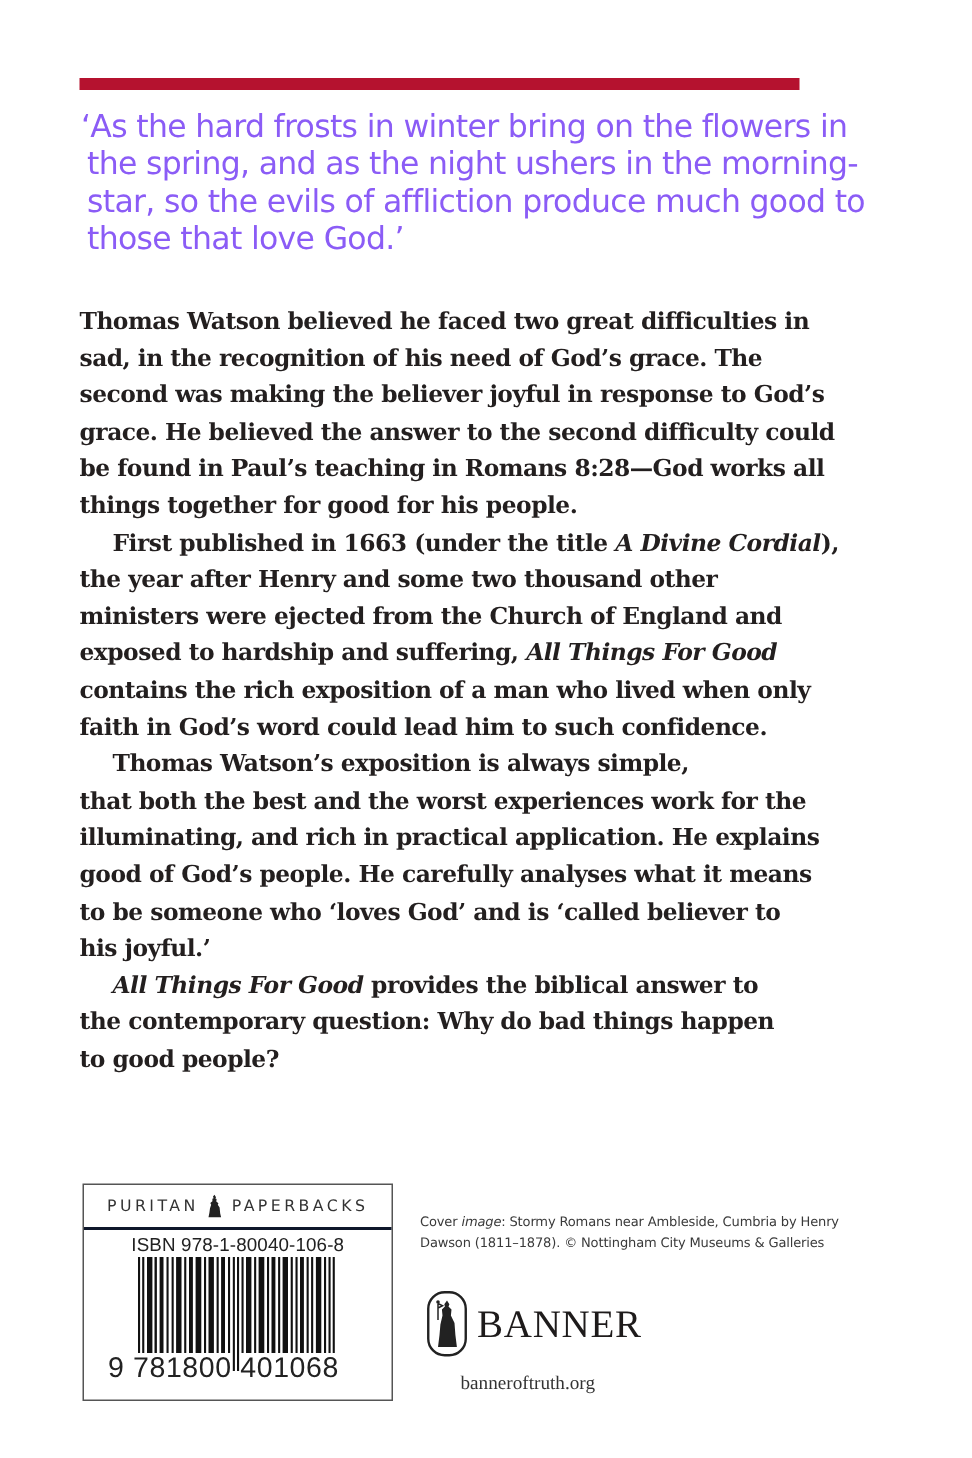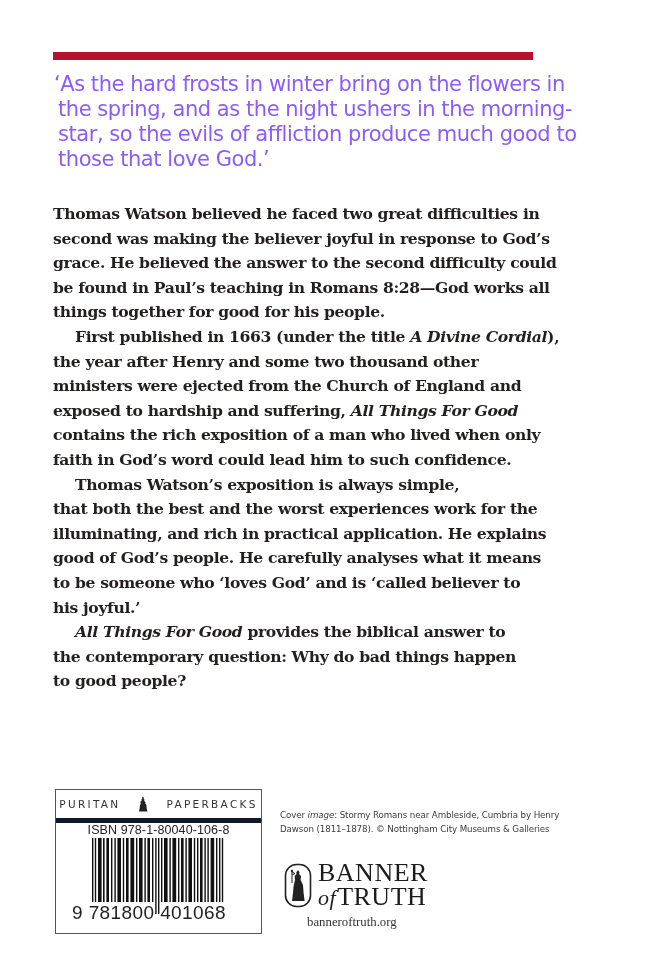--- a/index.html
+++ b/index.html
@@ -69,25 +69,25 @@
       left: 55px;
       top: 789px;
       width: 207px;
       height: 145px;
       border: 1px solid #555555;
       box-sizing: border-box;
       background: #fff;
     }
     .series-header {
       height: 28px;
-      border-bottom: 5px solid #0f172a;
+      border-bottom: 2px solid #0f172a;
       display: flex;
       align-items: center;
       justify-content: center;
-      gap: 18px;
+      gap: 6px;
       font-family: "DejaVu Sans", sans-serif;
       font-size: 10.5px;
       letter-spacing: 2.3px;
       color: #333;
     }
     .series-header .puritan-icon {
       width: 10px;
       height: 16px;
       display: inline-block;
     }
@@ -186,20 +186,21 @@
     <span class="line first">‘As the hard frosts in winter bring on the flowers in</span>
     <span class="line">the spring, and as the night ushers in the morning-</span>
     <span class="line">star, so the evils of affliction produce much good to</span>
     <span class="line">those that love God.’</span>
   </p>
 
   <div class="blurb">
 
     <div>
       <span class="line">Thomas Watson believed he faced two great difficulties in</span>
+      <span class="line">sad, in the recognition of his need of God’s grace. The</span>
       <span class="line">second was making the believer joyful in response to God’s</span>
       <span class="line">grace. He believed the answer to the second difficulty could</span>
       <span class="line">be found in Paul’s teaching in Romans 8:28—God works all</span>
       <span class="line">things together for good for his people.</span>
     </div>
 
     <div>
       <span class="line indent"><span>First published in 1663 (under the title </span><em>A Divine Cordial</em><span>),</span></span>
       <span class="line">the year after Henry and some two thousand other</span>
       <span class="line">ministers were ejected from the Church of England and</span>
@@ -282,18 +283,17 @@
 
   <div class="publisher-logo">
     <svg class="emblem" viewBox="0 0 28 45">
       <rect x="1.5" y="1.5" width="25" height="42" rx="11" ry="11" fill="none" stroke="#222" stroke-width="1.6"></rect>
       <path d="M14 7 L15.6 9.5 L15 11 L17 13 L16.6 17 L19 22 L19.6 30 L20.6 38 L8 38 L9 30 L9.6 23 L11 17 L10.6 13 L12.6 11 L12.2 9.5 Z" fill="#222"></path>
       <path d="M8 9 L8 20 M8 9 L11 10.5 L8 12" stroke="#222" stroke-width="1" fill="none"></path>
       <circle cx="8" cy="8" r="1.2" fill="#222"></circle>
     </svg>
     <div class="wordmark">
       <span class="w1">BANNER</span>
-      <span class="w2"><span class="of">of</span><span>TRUTH</span></span>
     </div>
   </div>
   <div class="publisher-url">banneroftruth.org</div>
 
 </div>
 
 </body></html>

